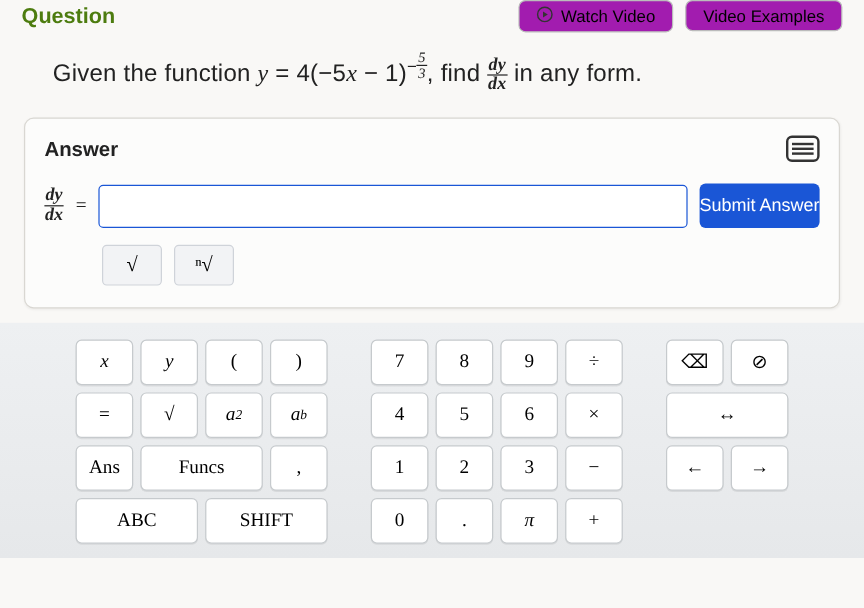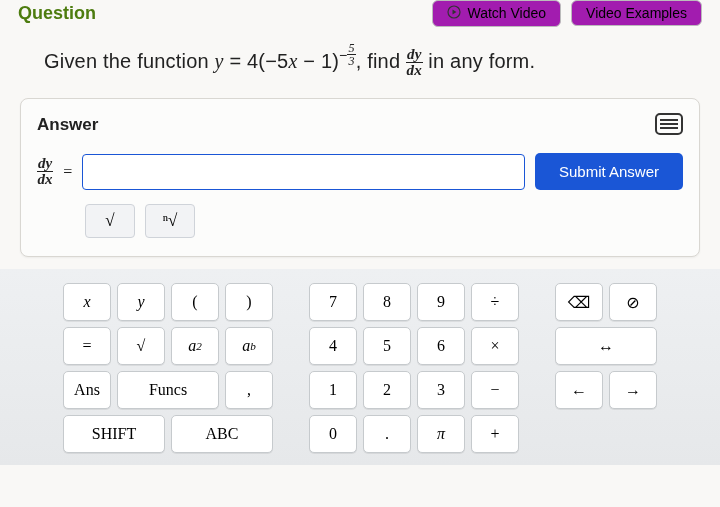--- a/index.html
+++ b/index.html
@@ -17,21 +17,21 @@
 .sup { vertical-align: super; font-size: .7em; }
 .answerbox { margin: 6px 20px 12px; border: 1px solid #d9d7d2; border-radius: 8px; background: #fcfcfb; padding: 14px 16px 18px; box-shadow: 0 1px 2px rgba(0,0,0,.05); }
 .ahead { display: flex; align-items: flex-end; gap: 10px; }
 .ahead strong { font-size: 17px; }
 .attempt { font-size: 14px; color: #555; }
 .kb-icon { margin-left: auto; width: 28px; height: 22px; border: 2px solid #333; border-radius: 5px; display: flex; flex-direction: column; justify-content: center; gap: 2px; padding: 2px 3px; }
 .kb-icon div { height: 2px; background: #333; }
 .inrow { display: flex; align-items: center; gap: 10px; margin-top: 18px; }
 .eq { font-family: Georgia, serif; }
 .ansinput { flex: 1; height: 36px; border: 1.5px solid #1a56d6; border-radius: 4px; padding: 4px 8px; font-size: 15px; background: #fff; outline: none; }
-.submit { background: #1a56d6; color: #fff; border: none; border-radius: 5px; padding: 10px 24px; font-size: 15px; font-weight: 500; cursor: pointer; }
+.submit { background: #1a56d6; color: #fff; border: none; border-radius: 5px; padding: 10px 0; font-size: 15px; font-weight: 500; cursor: pointer; }
 .roots { display: flex; gap: 10px; margin: 14px 0 0 48px; }
 .rootbtn { width: 50px; height: 34px; border: 1px solid #cfd3d9; border-radius: 4px; background: #f2f3f5; display: flex; align-items: center; justify-content: center; font-family: Georgia, serif; font-size: 17px; cursor: pointer; }
 .keyboard { background: linear-gradient(#eef0f2,#e6e8ea); padding: 14px 20px 12px; display: grid; grid-template-columns: repeat(4,48px) 24px repeat(4,48px) 24px 48px 48px; grid-auto-rows: 38px; gap: 6px; justify-content: center; }
 .key { border: 1px solid #c6cacd; border-radius: 5px; background: #fff; display: flex; align-items: center; justify-content: center; font-size: 16px; font-family: Georgia, 'Times New Roman', serif; cursor: pointer; box-shadow: 0 1px 0 rgba(0,0,0,.07); }
 .key.it { font-style: italic; }
 .key.wide2 { grid-column: span 2; }
 .gap { background: transparent; border: none; box-shadow: none; cursor: default; }
 </style>
 </head>
 <body>
@@ -129,21 +129,21 @@
   <button class="key">3</button>
   <button class="key">−</button>
   <div class="key gap"></div>
   <button class="key">
       <span>←</span>
     </button>
   <button class="key">
       <span>→</span>
     </button>
 
+  <button class="key wide2">ABC</button>
   <button class="key wide2">SHIFT</button>
-  <button class="key wide2">ABC</button>
   <div class="key gap"></div>
   <button class="key">0</button>
   <button class="key">.</button>
   <button class="key it">π</button>
   <button class="key">+</button>
   <div class="key gap"></div>
 </div>
 
 </body></html>

